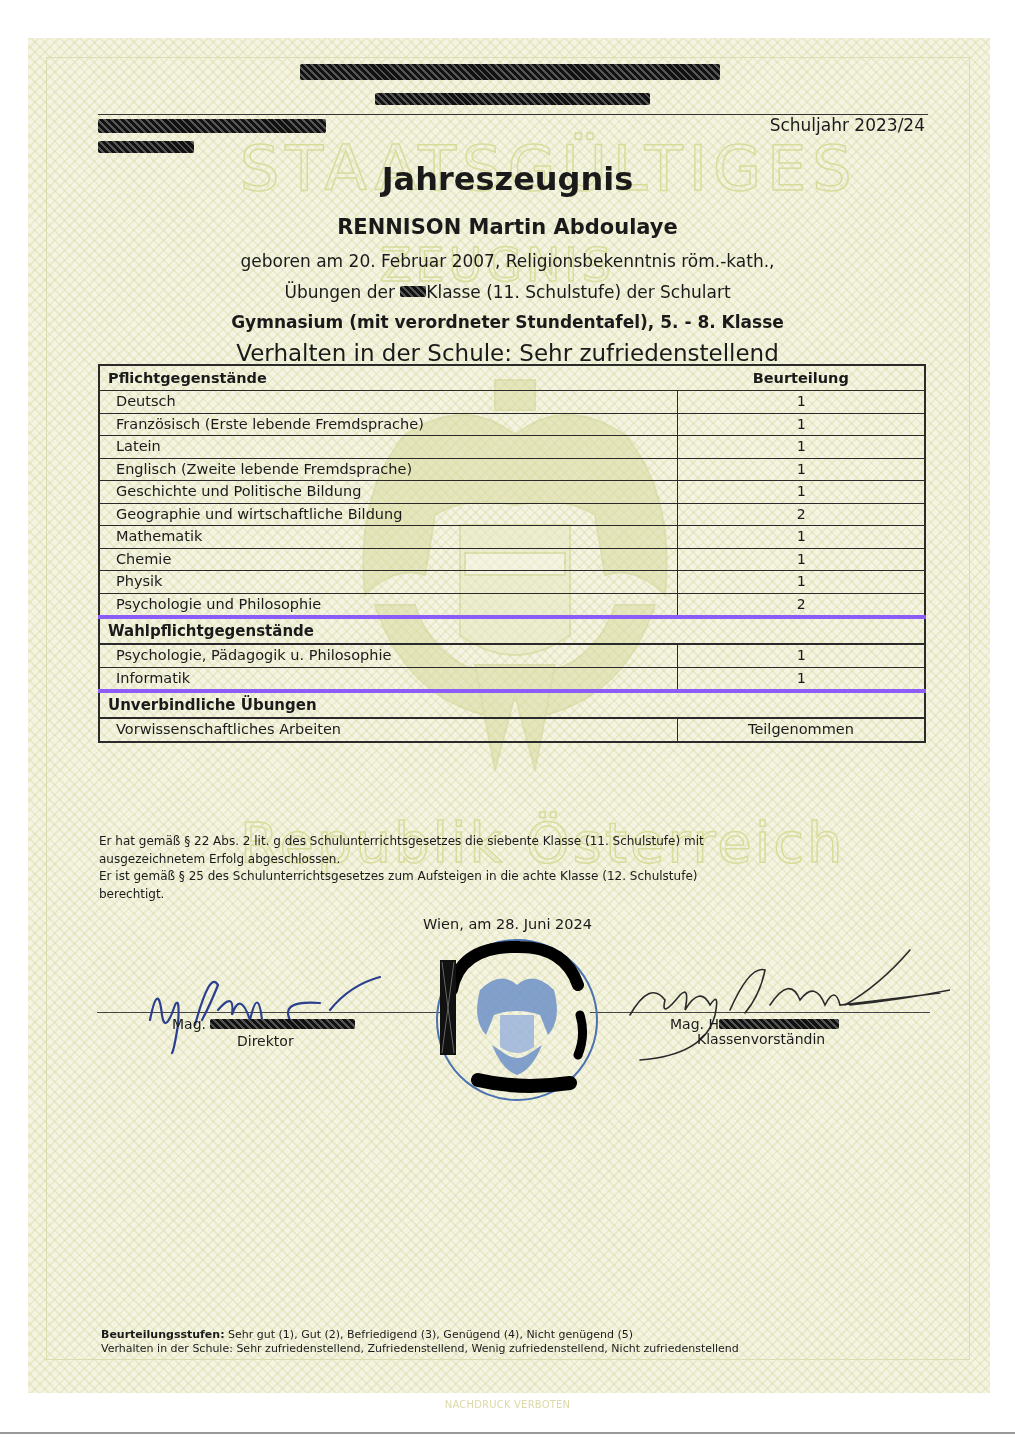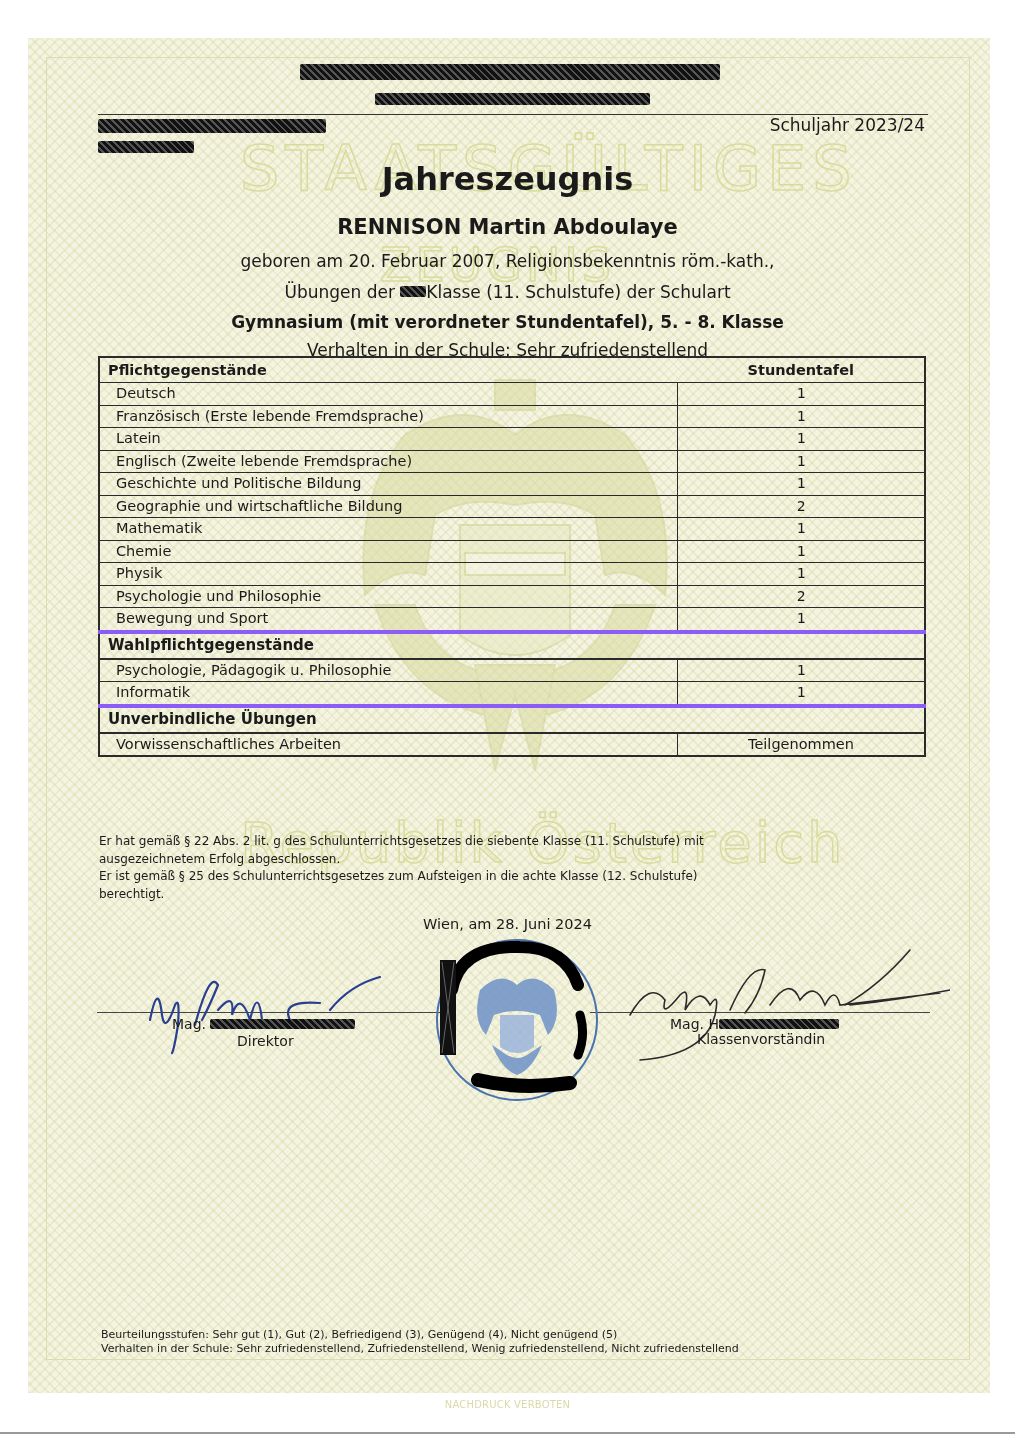--- a/index.html
+++ b/index.html
@@ -37,24 +37,24 @@
     .hr-top { position: absolute; left: 98px; top: 114px; width: 830px; height: 1px; background: #333; }
     .katalog { position: absolute; left: 98px; top: 119px; width: 228px; height: 14px; }
     .klasse-redact { position: absolute; left: 98px; top: 141px; width: 96px; height: 12px; }
     .schuljahr { position: absolute; right: 90px; top: 115px; font-size: 17px; }
     .center-block { position: absolute; left: 0; width: 1015px; text-align: center; }
     .title { top: 160px; font-size: 32px; font-weight: bold; }
     .student { top: 215px; font-size: 21px; font-weight: bold; }
     .line1 { top: 251px; font-size: 17px; }
     .line2 { top: 282px; font-size: 17px; }
     .line3 { top: 312px; font-size: 17px; font-weight: bold; }
-    .line4 { top: 340px; font-size: 17px; }
+    .line4 { top: 340px; font-size: 23px; }
     .inline-redact { width: 26px; height: 11px; vertical-align: 1px; }
     table.grades {
-      position: absolute; left: 98px; top: 356px; width: 828px;
+      position: absolute; left: 98px; top: 364px; width: 828px;
       border-collapse: collapse; border: 2px solid #2a2a2a; font-size: 14.5px;
     }
     table.grades td { border-top: 1.5px solid #2a2a2a; padding: 0; height: 21.5px; line-height: 21px; }
     table.grades td.subj { padding-left: 16px; }
     table.grades td.grade { border-left: 1.5px solid #2a2a2a; text-align: center; width: 246px; font-family: "DejaVu Sans Mono", monospace; }
     table.grades td.grade.word { font-family: "DejaVu Sans", sans-serif; }
     table.grades tr.head td { font-weight: bold; padding-left: 8px; height: 24px; border-top: none; }
     table.grades tr.head td.hgrade { text-align: center; padding-left: 0; }
     table.grades tr.section td { font-weight: bold; font-size: 15px; padding-left: 8px; height: 24px; border-top: 4px solid #8b5cf6; }
     table.grades tr.after-section td { border-top: 2px solid #2a2a2a; }
@@ -64,21 +64,21 @@
     .sig-line.left { left: 97px; width: 350px; }
     .sig-line.right { left: 590px; width: 340px; }
     .sig-name { position: absolute; font-size: 14px; }
     .dir-name { left: 172px; top: 1016px; }
     .dir-role { left: 237px; top: 1033px; }
     .kv-name { left: 670px; top: 1016px; }
     .kv-role { left: 697px; top: 1031px; }
     .sig-svg { position: absolute; }
     .stamp { position: absolute; left: 430px; top: 935px; width: 175px; height: 170px; }
     .legend { position: absolute; left: 101px; top: 1328px; font-size: 11px; line-height: 14px; }
-    .legend b { font-weight: normal; }
+    .legend b { font-weight: bold; }
     .nachdruck { position: absolute; left: 0; width: 1015px; top: 1399px; text-align: center; font-size: 10px; color: #dbd9a8; letter-spacing: 0.2px; }
     .bottom-rule { position: absolute; left: 0; top: 1432px; width: 1015px; height: 2px; background: #999; }
   </style>
 </head>
 <body>
 
 <div class="paper"></div>
 <div class="inner-frame"></div>
 
 <svg class="eagle" viewBox="0 0 340 400">
@@ -108,21 +108,21 @@
 <div class="center-block student">RENNISON Martin Abdoulaye</div>
 <div class="center-block line1">geboren am 20. Februar 2007, Religionsbekenntnis röm.-kath.,</div>
 <div class="center-block line2"><span>Übungen der </span><span class="redact inline-redact"></span><span>Klasse (11. Schulstufe) der Schulart</span></div>
 <div class="center-block line3">Gymnasium (mit verordneter Stundentafel), 5. - 8. Klasse</div>
 <div class="center-block line4">Verhalten in der Schule: Sehr zufriedenstellend</div>
 
 <table class="grades">
   <tbody id="grades-body">
     <tr class="head">
       <td>Pflichtgegenstände</td>
-      <td class="hgrade">Stundentafel</td>
+      <td class="hgrade">Beurteilung</td>
     </tr>
       <tr>
         <td class="subj">Deutsch</td>
         <td class="grade">1</td>
       </tr>
       <tr>
         <td class="subj">Französisch (Erste lebende Fremdsprache)</td>
         <td class="grade">1</td>
       </tr>
       <tr>
@@ -149,24 +149,20 @@
         <td class="subj">Chemie</td>
         <td class="grade">1</td>
       </tr>
       <tr>
         <td class="subj">Physik</td>
         <td class="grade">1</td>
       </tr>
       <tr>
         <td class="subj">Psychologie und Philosophie</td>
         <td class="grade">2</td>
-      </tr>
-      <tr>
-        <td class="subj">Bewegung und Sport</td>
-        <td class="grade">1</td>
       </tr>
       <tr class="section">
         <td colspan="2">Wahlpflichtgegenstände</td>
       </tr>
       <tr class="after-section">
         <td class="subj">Psychologie, Pädagogik u. Philosophie</td>
         <td class="grade">1</td>
       </tr>
       <tr>
         <td class="subj">Informatik</td>

